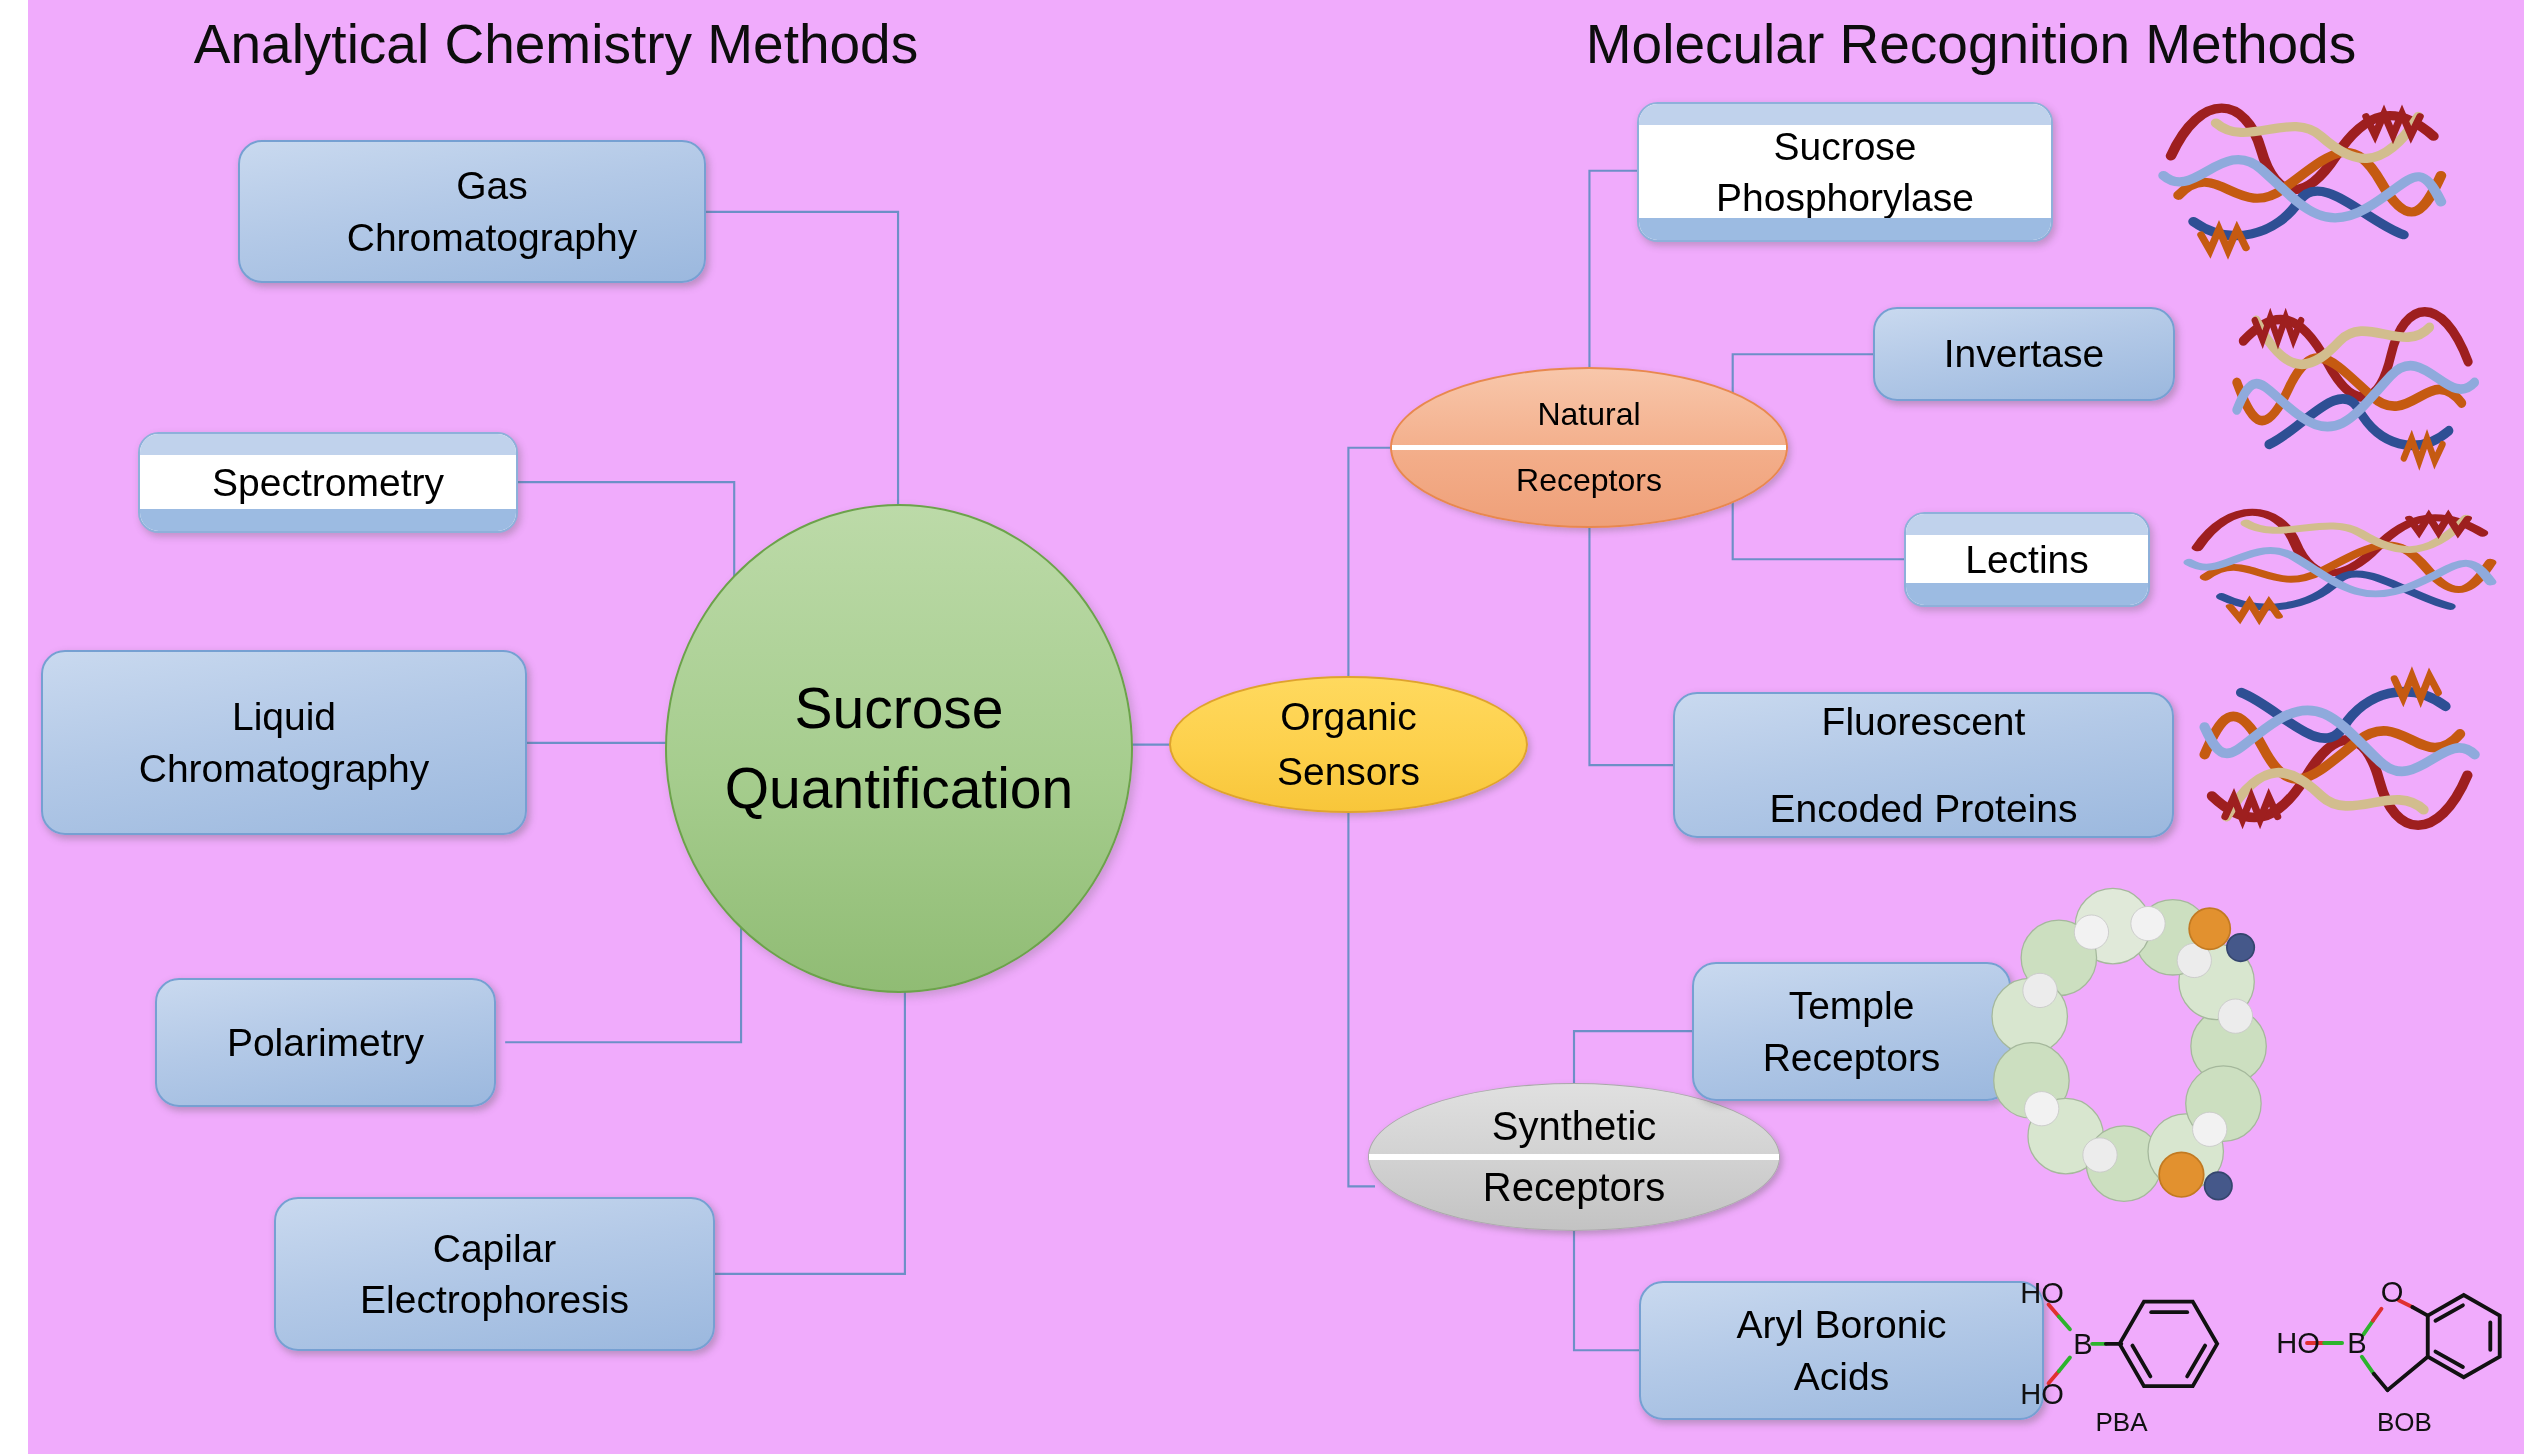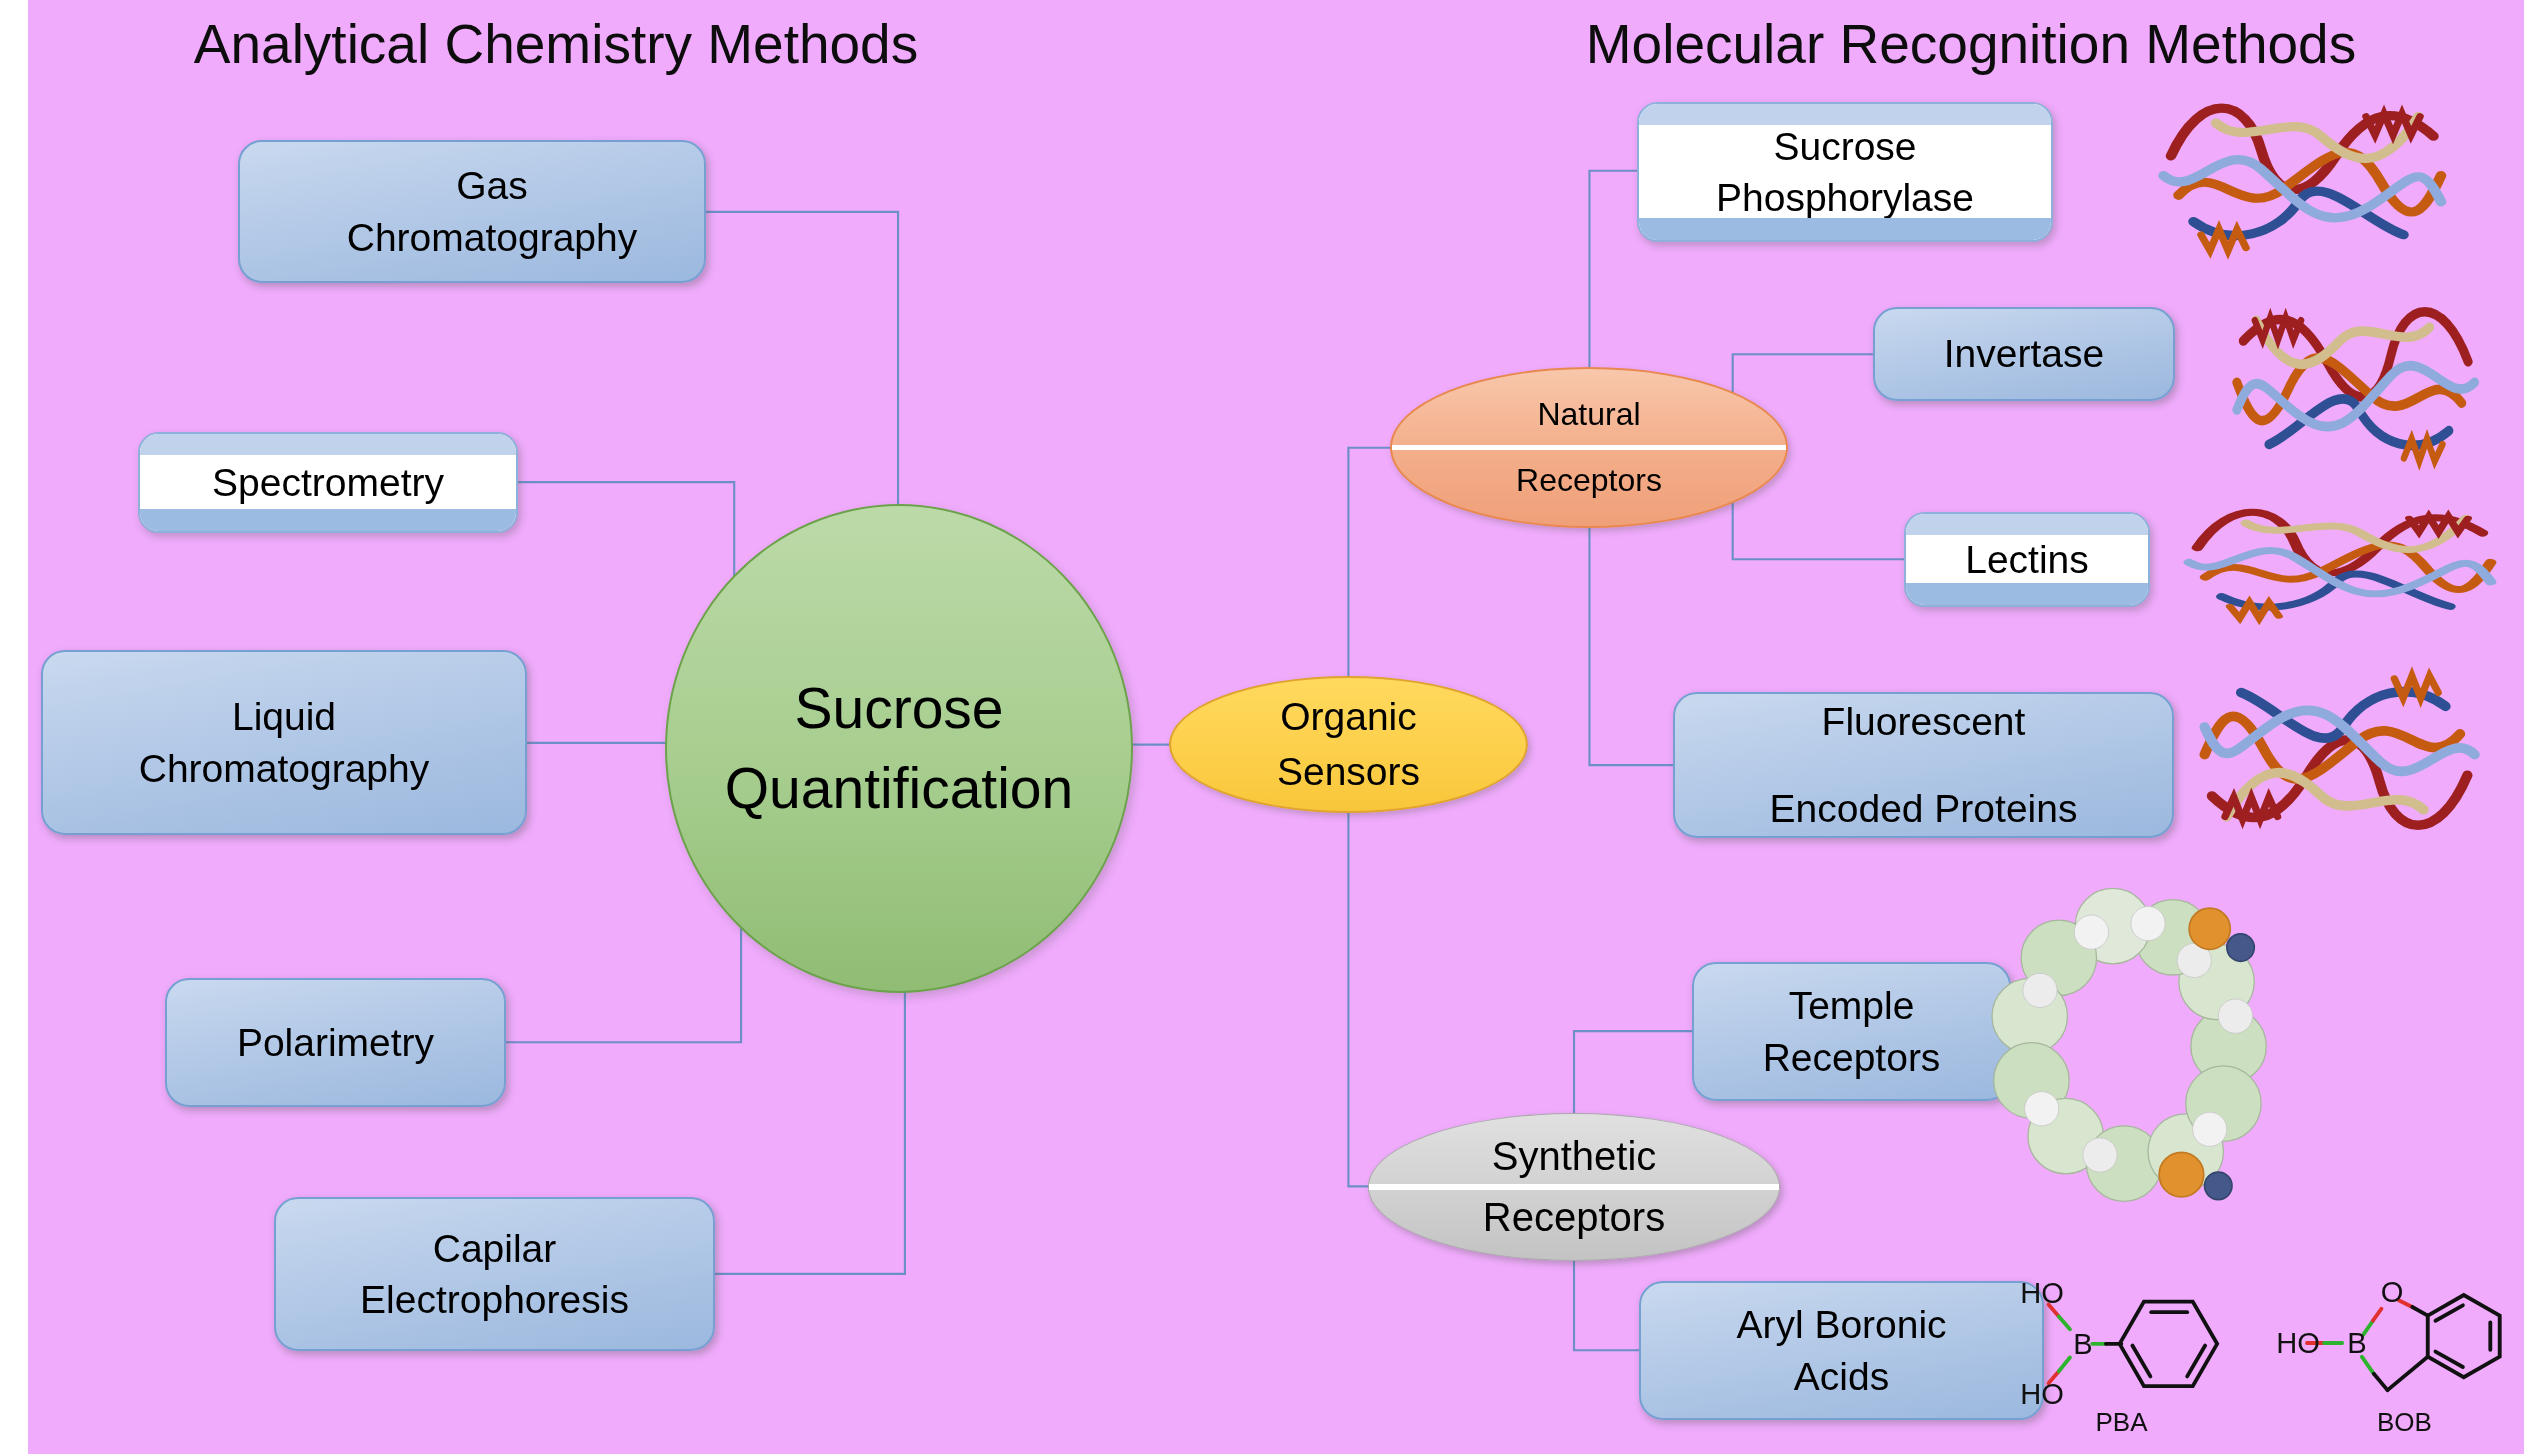--- a/index.html
+++ b/index.html
@@ -74,21 +74,21 @@
     <div class="band-top"></div>
     <span>Spectrometry</span>
     <div class="band-bottom"></div>
   </div>
 
   <div class="shape box-blue" style="left:13px;top:650px;width:486px;height:185px;">
     <span>Liquid</span>
     <span>Chromatography</span>
   </div>
 
-  <div class="shape box-blue" style="left:137px;top:978px;width:341px;height:129px;">
+  <div class="shape box-blue" style="left:127px;top:978px;width:341px;height:129px;">
     <span>Polarimetry</span>
   </div>
 
   <div class="shape box-blue" style="left:246px;top:1197px;width:441px;height:154px;">
     <span>Capilar</span>
     <span>Electrophoresis</span>
   </div>
 
   <div class="shape ellipse circle-green" style="left:637px;top:504px;width:468px;height:489px;">
     <span>Sucrose</span>
@@ -99,21 +99,21 @@
     <span>Organic</span>
     <span>Sensors</span>
   </div>
 
   <div class="shape ellipse ellipse-salmon split" style="left:1362px;top:367px;width:398px;height:161px;">
     <div class="divider"></div>
     <span class="half">Natural</span>
     <span class="half">Receptors</span>
   </div>
 
-  <div class="shape ellipse ellipse-gray split" style="left:1340px;top:1113px;width:412px;height:148px;text-align:center;">
+  <div class="shape ellipse ellipse-gray split" style="left:1340px;top:1083px;width:412px;height:148px;text-align:center;">
     <div class="divider"></div>
     <span class="half">Synthetic</span>
     <span class="half">Receptors</span>
   </div>
 
   <div class="shape box-white" style="left:1609px;top:102px;width:416px;height:140px;">
     <div class="band-top"></div>
     <span>Sucrose</span>
     <span>Phosphorylase</span>
     <div class="band-bottom"></div>

